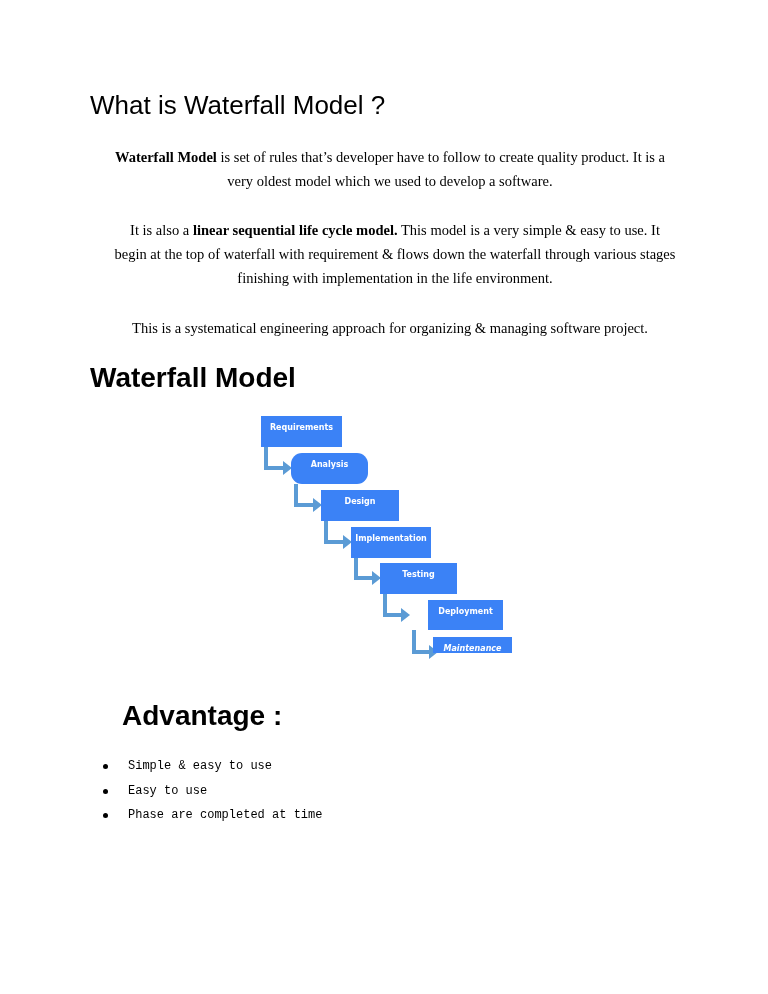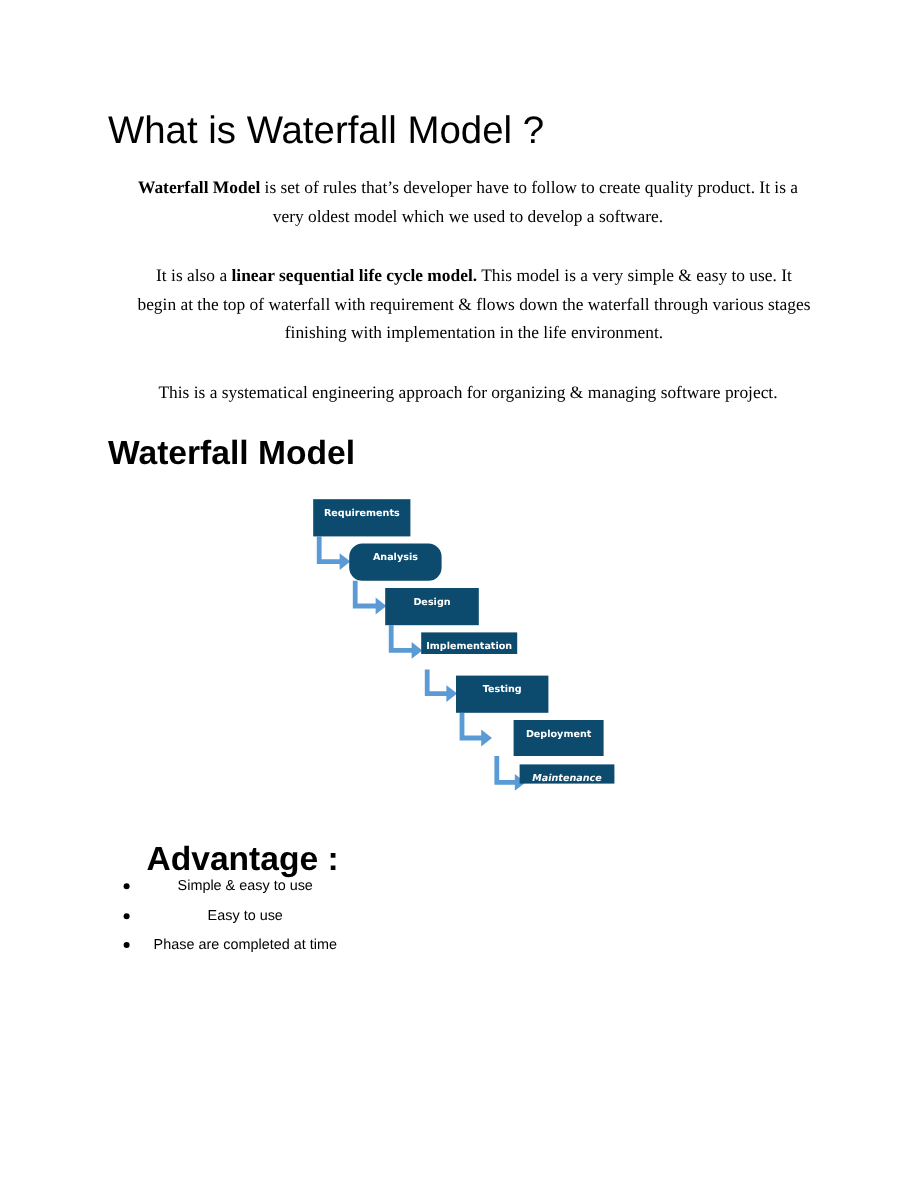--- a/index.html
+++ b/index.html
@@ -1,45 +1,45 @@
 <!DOCTYPE html>
 <html><head>
   <meta charset="utf-8">
   <style>
     html, body { margin: 0; padding: 0; background: #ffffff; }
     body { width: 768px; height: 994px; position: relative; overflow: hidden; color: #000; }
     .page { position: absolute; left: 0; top: 0; width: 768px; height: 994px; }
     .h1 {
       position: absolute; left: 90px; top: 90px;
-      font-family: "Liberation Sans", sans-serif; font-size: 32px; font-weight: normal;
+      font-family: "Liberation Sans", sans-serif; font-size: 26px; font-weight: normal;
       margin: 0; white-space: nowrap;
     }
     .para {
       position: absolute; left: 90px; width: 600px;
       font-family: "Liberation Serif", serif; font-size: 14.5px; line-height: 24px;
       margin: 0;
       text-align: center;
     }
     .para b { font-weight: bold; }
     .h2 {
       position: absolute; left: 90px;
       font-family: "Liberation Sans", sans-serif; font-size: 28px; font-weight: bold;
       margin: 0; white-space: nowrap;
     }
     .diagram { position: absolute; left: 0; top: 0; width: 768px; height: 994px; pointer-events: none; }
     .diagram svg { position: absolute; left: 0; top: 0; }
     .stage {
-      position: absolute; background: #0c4a6e; color: #ffffff;
+      position: absolute; background: #3b82f6; color: #ffffff;
       font-family: "DejaVu Sans", sans-serif; font-size: 8px; font-weight: bold;
       display: flex; justify-content: center; align-items: flex-start; padding-top: 7px;
       box-sizing: border-box; pointer-events: auto;
     }
     .list {
-      position: absolute; left: 100px; top: 726px; margin: 0; padding: 0; list-style: none;
-      font-family: Liberation Sans, sans-serif; font-size: 12px; text-align: center;
+      position: absolute; left: 100px; top: 754px; margin: 0; padding: 0; list-style: none;
+      font-family: Liberation Mono, monospace; font-size: 12px;
     }
     .list li { position: relative; height: 24.5px; line-height: 24px; padding-left: 28px; }
     .bullet {
       position: absolute; left: 3px; top: 10px; width: 5px; height: 5px; border-radius: 50%; background: #000;
     }
   </style>
 </head>
 <body>
 
 <div class="page">
@@ -76,21 +76,21 @@
         <polygon points="313,498 322,505 313,512"></polygon>
         <polygon points="343,535 352,542 343,549"></polygon>
         <polygon points="372,571 381,578 372,585"></polygon>
         <polygon points="401,608 410,615 401,622"></polygon>
         <polygon points="429,645 438,652 429,659"></polygon>
       </g>
     </svg>
     <div class="stage" style="left:261px; top:416px; width:81px; height:31px;">Requirements</div>
     <div class="stage" style="left:291px; top:453px; width:77px; height:31px;border-radius:11px;">Analysis</div>
     <div class="stage" style="left:321px; top:490px; width:78px; height:31px;">Design</div>
-    <div class="stage" style="left:351px; top:527px; width:80px; height:18px;">Implementation</div>
+    <div class="stage" style="left:351px; top:527px; width:80px; height:31px;">Implementation</div>
     <div class="stage" style="left:380px; top:563px; width:77px; height:31px;">Testing</div>
     <div class="stage" style="left:409px; top:600px; width:75px; height:30px;margin-left:19px;">Deployment</div>
     <div class="stage" style="left:433px; top:637px; width:79px; height:16px;font-style:italic;">Maintenance</div>
   </div>
 
   <h2 class="h2" style="top:700px;margin-left:32px;">Advantage :</h2>
 
   <ul class="list">
     <li><span class="bullet"></span><span>Simple &amp; easy to use</span></li>
     <li><span class="bullet"></span><span>Easy to use</span></li>

